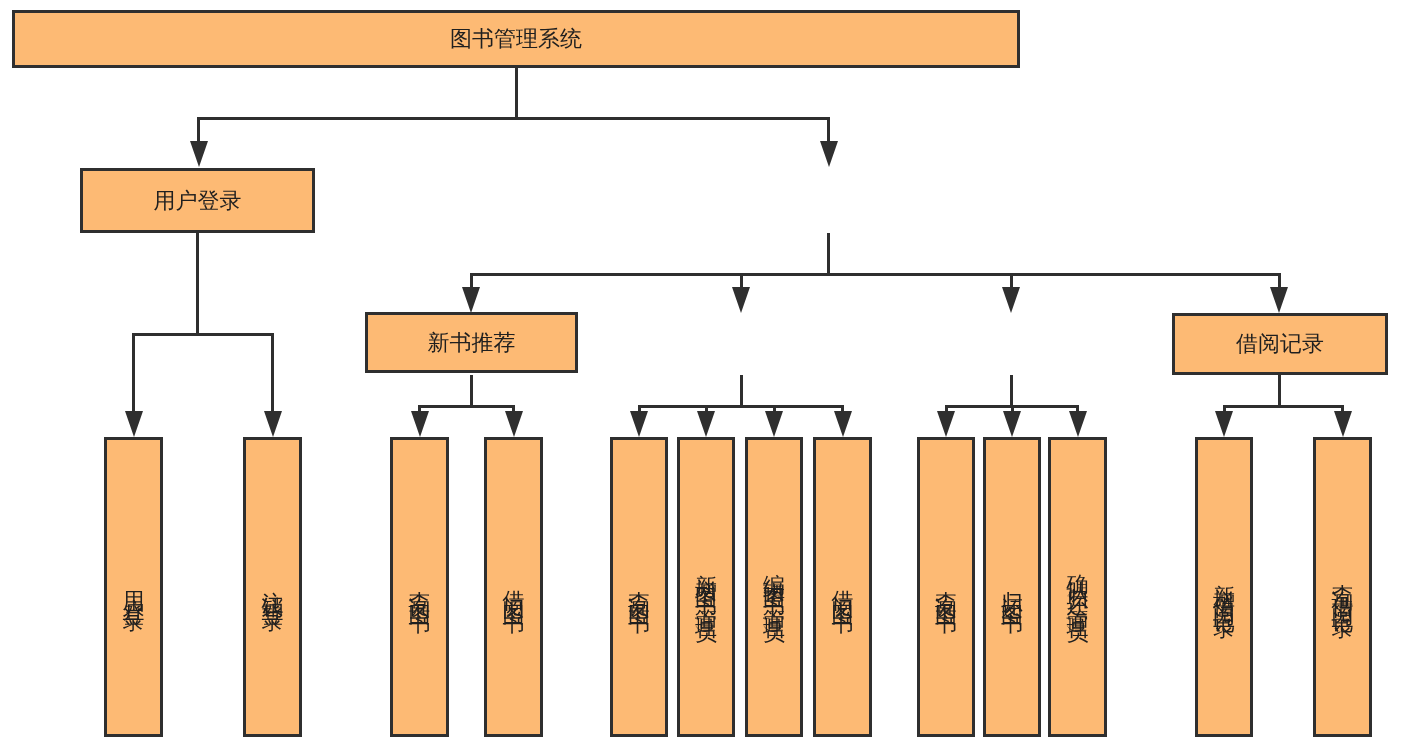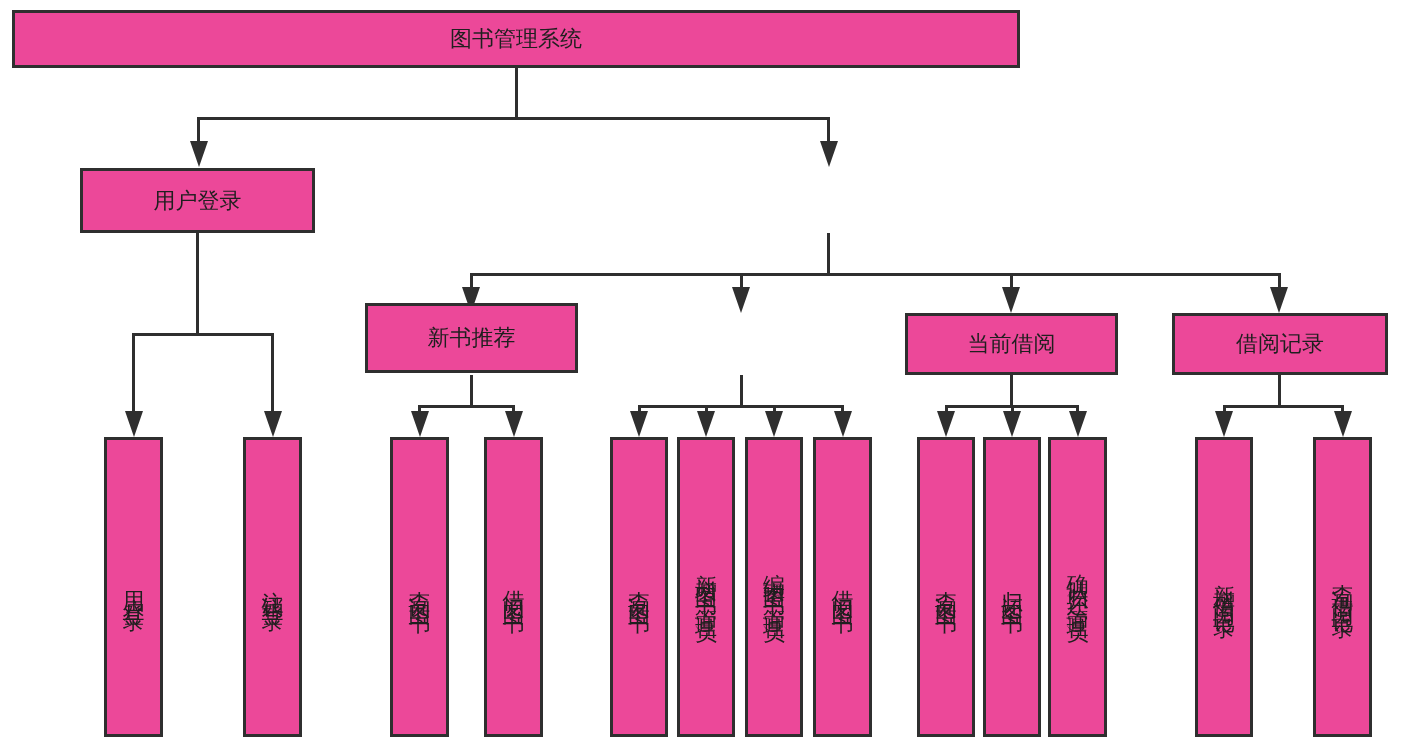--- a/index.html
+++ b/index.html
@@ -8,21 +8,21 @@
     width: 1405px;
     height: 747px;
     background: #ffffff;
     font-family: "Liberation Sans", sans-serif;
     color: #1f1f1f;
     overflow: hidden;
   }
   .box {
     position: absolute;
     box-sizing: border-box;
-    background: #ec4899;
+    background: #fdba74;
     border: 3px solid #2f2f2f;
     display: flex;
     align-items: center;
     justify-content: center;
     font-size: 22px;
     color: #1f1f1f;
     z-index: 2;
   }
   .vbox {
     writing-mode: vertical-rl;
@@ -58,22 +58,21 @@
 </style>
 </head>
 <body>
 
 <div class="stage">
 
   <div class="box" style="left:12px;top:10px;width:1008px;height:58px;">图书管理系统</div>
 
   <div class="box" style="left:80px;top:168px;width:235px;height:65px;">用户登录</div>
 
-  <div class="box" style="left:365px;top:303px;width:213px;height:70px;">新书推荐</div>
-  <div class="box" style="left:905px;top:313px;width:213px;height:62px;">当前借阅</div>
+  <div class="box" style="left:365px;top:312px;width:213px;height:61px;">新书推荐</div>
   <div class="box" style="left:1172px;top:313px;width:216px;height:62px;">借阅记录</div>
 
   <div class="box vbox" style="left:104px;top:437px;width:59px;height:300px;">用户登录</div>
   <div class="box vbox" style="left:243px;top:437px;width:59px;height:300px;">注销登录</div>
 
   <div class="box vbox" style="left:390px;top:437px;width:59px;height:300px;">查询图书</div>
   <div class="box vbox" style="left:484px;top:437px;width:59px;height:300px;">借阅图书</div>
 
   <div class="box vbox" style="left:610px;top:437px;width:58px;height:300px;">查询图书</div>
   <div class="box vbox" style="left:677px;top:437px;width:58px;height:300px;">新增图书（管理员）</div>

